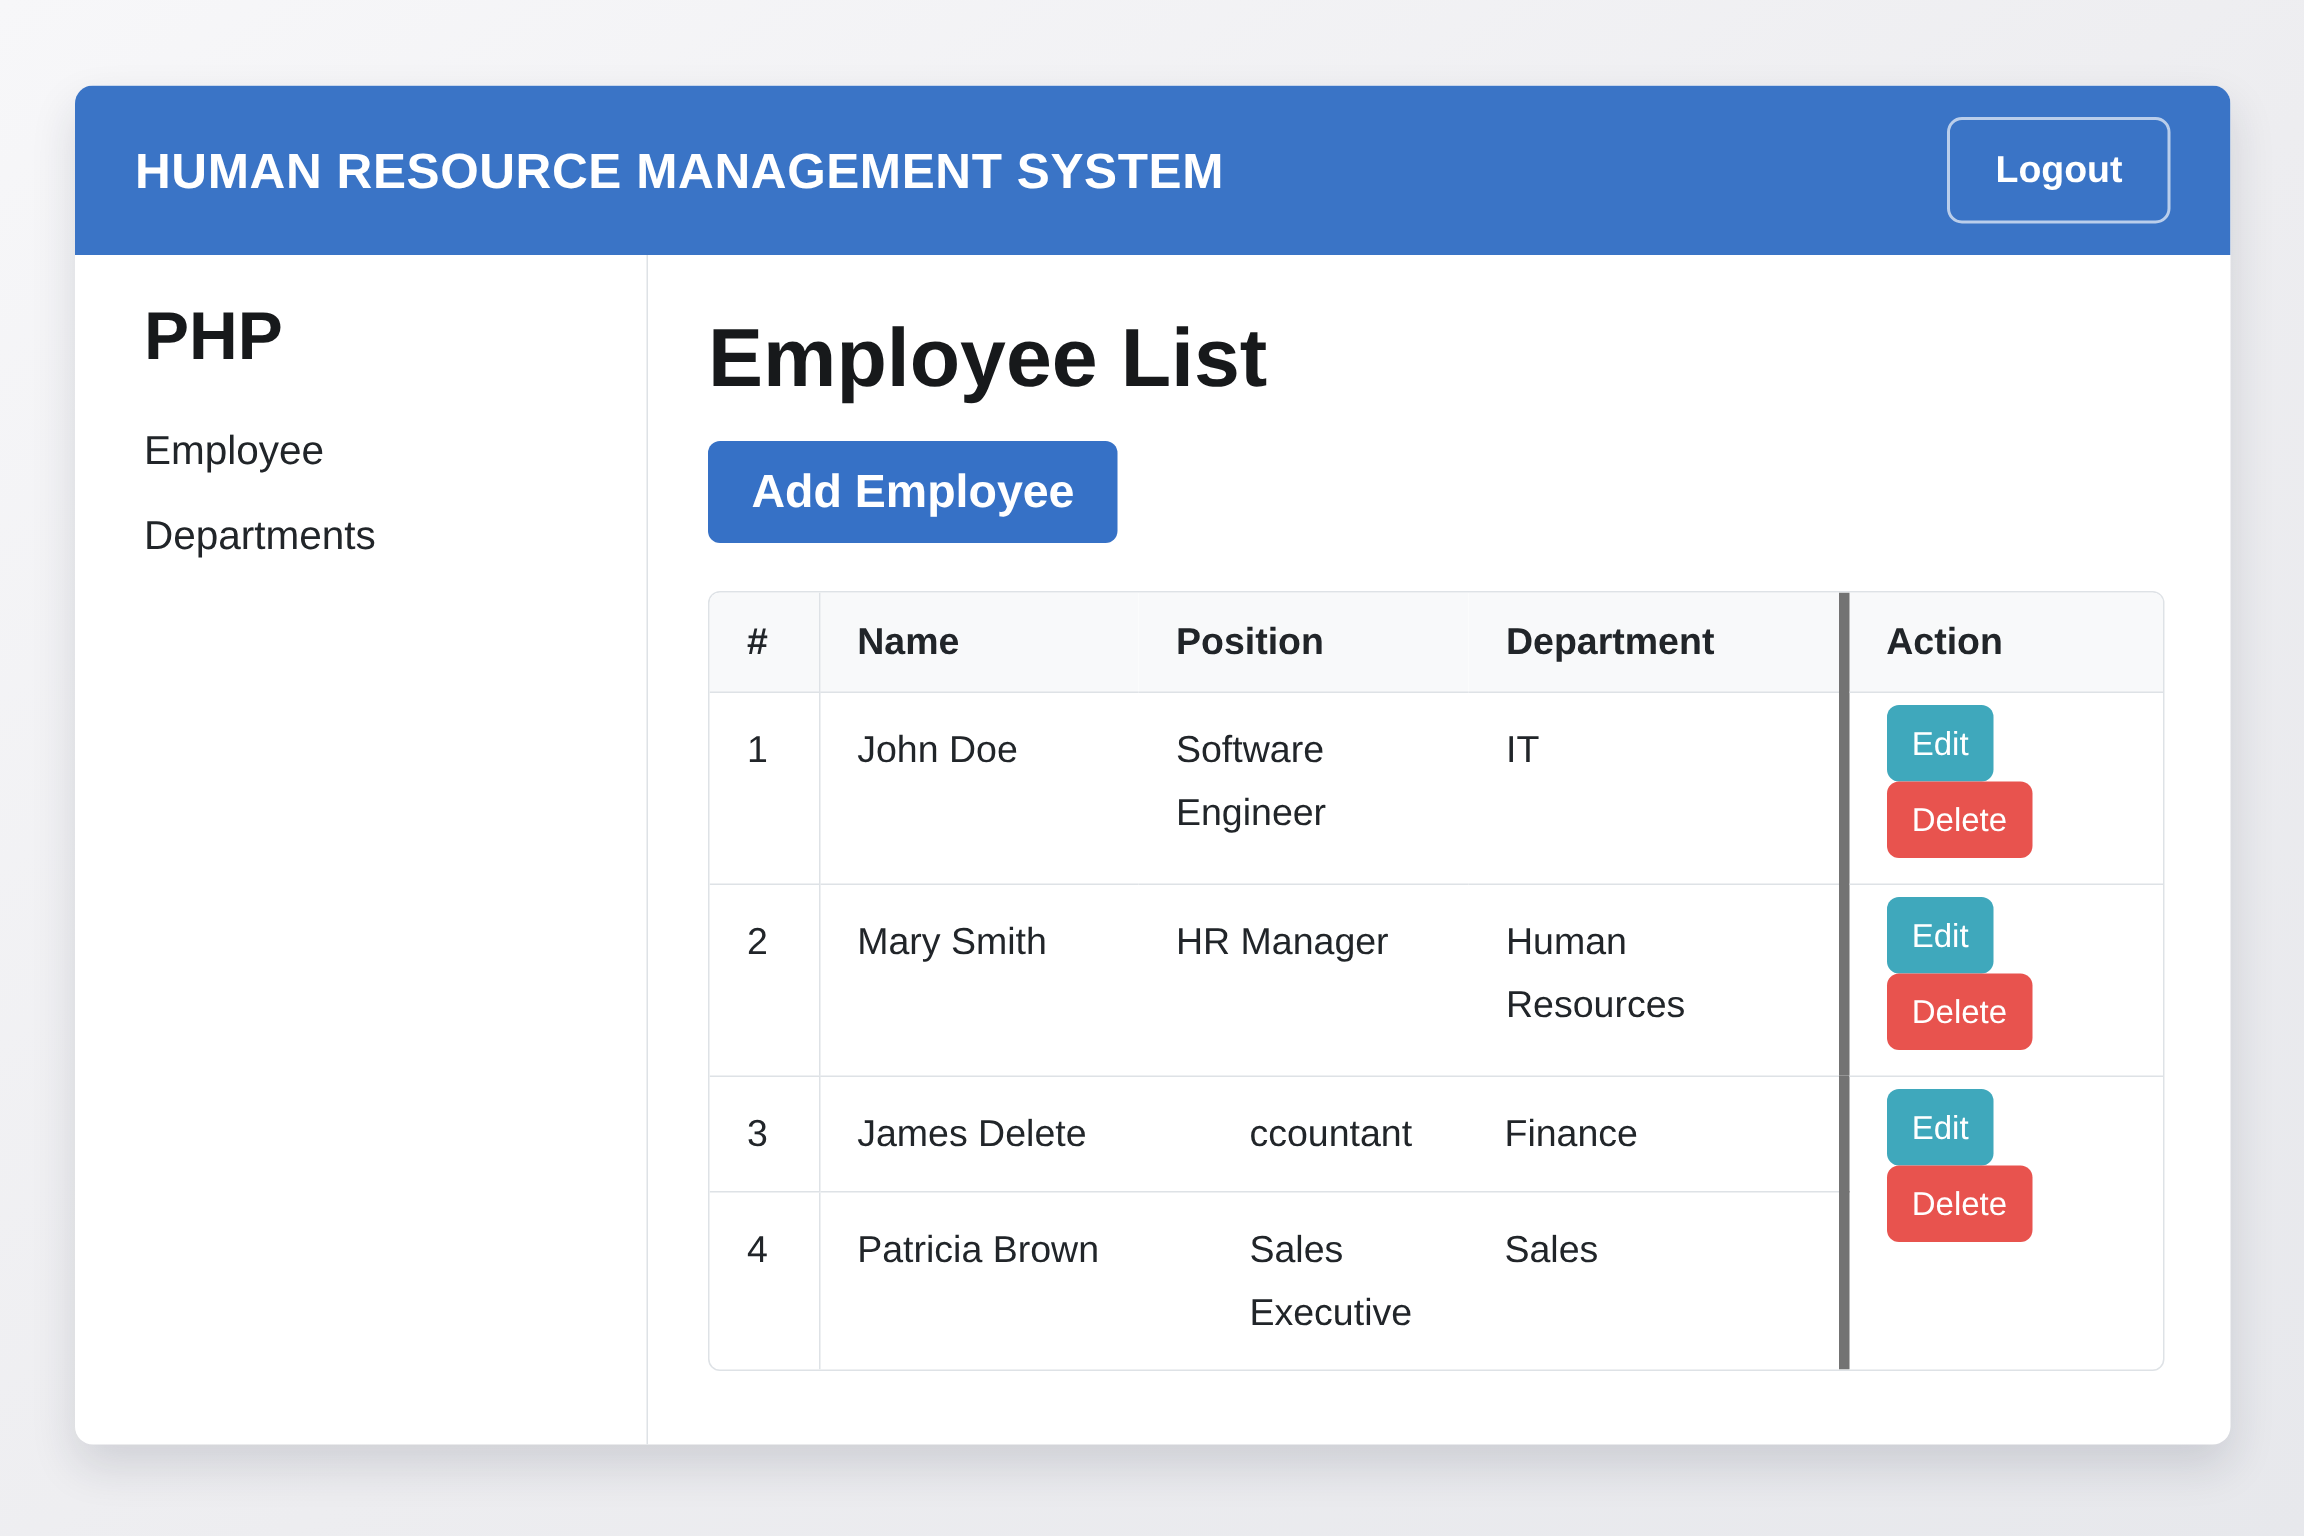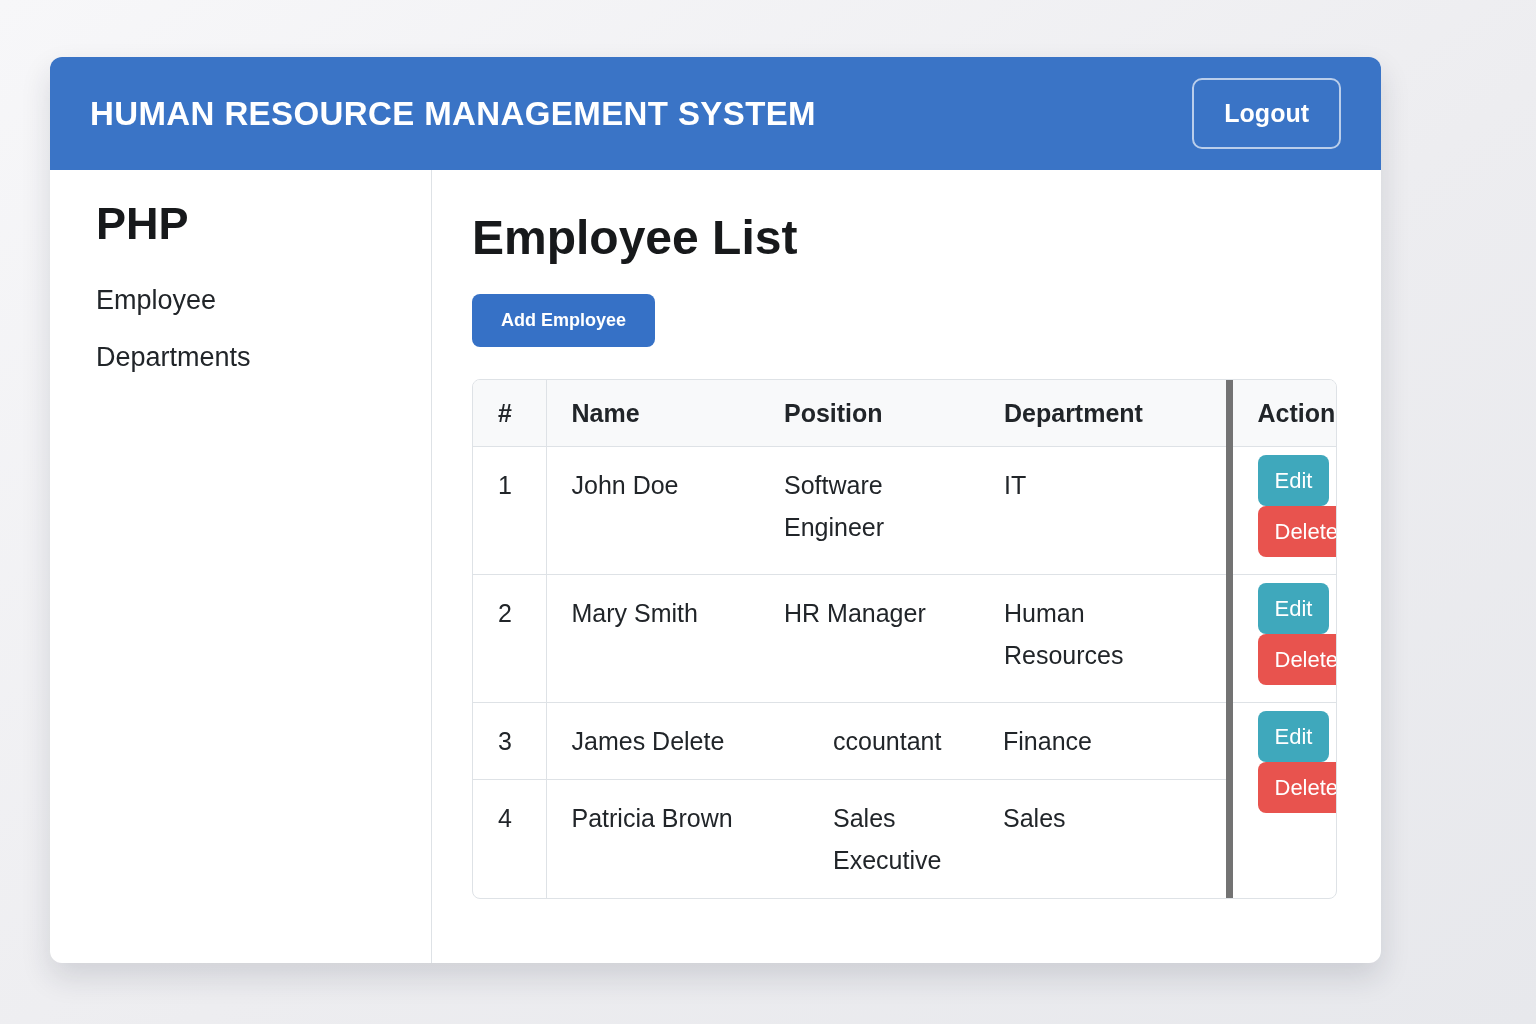--- a/index.html
+++ b/index.html
@@ -5,21 +5,21 @@
   * { box-sizing: border-box; }
   html,body { margin:0; padding:0; }
   body {
     width:1536px; height:1024px;
     background: linear-gradient(145deg, #f7f7f9 0%, #ededf0 55%, #e7e8ec 100%);
     font-family:"Liberation Sans", sans-serif;
     position:relative;
   }
   .card {
     position:absolute; left:50px; top:57px;
-    width:1331px; height:906px;
+    width:1437px; height:906px;
     background:#ffffff; border-radius:12px;
     box-shadow:0 14px 30px rgba(25,35,55,.14);
     overflow:hidden; display:flex; flex-direction:column;
   }
   .app-header {
     flex:0 0 113px; height:113px;
     background:#3a74c6;
     display:flex; align-items:center; justify-content:space-between;
     padding:0 40px;
   }
@@ -35,24 +35,24 @@
     flex:0 0 382px; width:382px;
     border-right:1px solid #dee2e6;
     padding:28px 28px 0 46px;
   }
   .brand { font-size:45px; font-weight:bold; color:#17191b; margin:0 0 34px 0; }
   .nav-item {
     font-size:27px; color:#212529; line-height:33px;
     margin-bottom:24px; cursor:pointer;
   }
   .main { flex:1; padding:42px 44px 0 40px; }
-  .page-title { font-size:48px; font-weight:bold; color:#17191b; margin:0 0 30px 0; line-height:52px; }
+  .page-title { font-size:55px; font-weight:bold; color:#17191b; margin:0 0 30px 0; line-height:52px; }
   .add-btn {
     background:#3671c6; color:#ffffff;
-    font-family:inherit; font-size:18px; font-weight:bold;
+    font-family:inherit; font-size:31px; font-weight:bold;
     border:none; border-radius:8px; padding:16px 29px; cursor:pointer;
   }
   .table-wrap {
     margin-top:32px;
     border:1px solid #dee2e6; border-radius:8px;
     overflow:hidden; background:#fff;
   }
   table { width:100%; border-collapse:collapse; table-layout:fixed; }
   th, td {
     text-align:left; font-size:25px; color:#212529;

